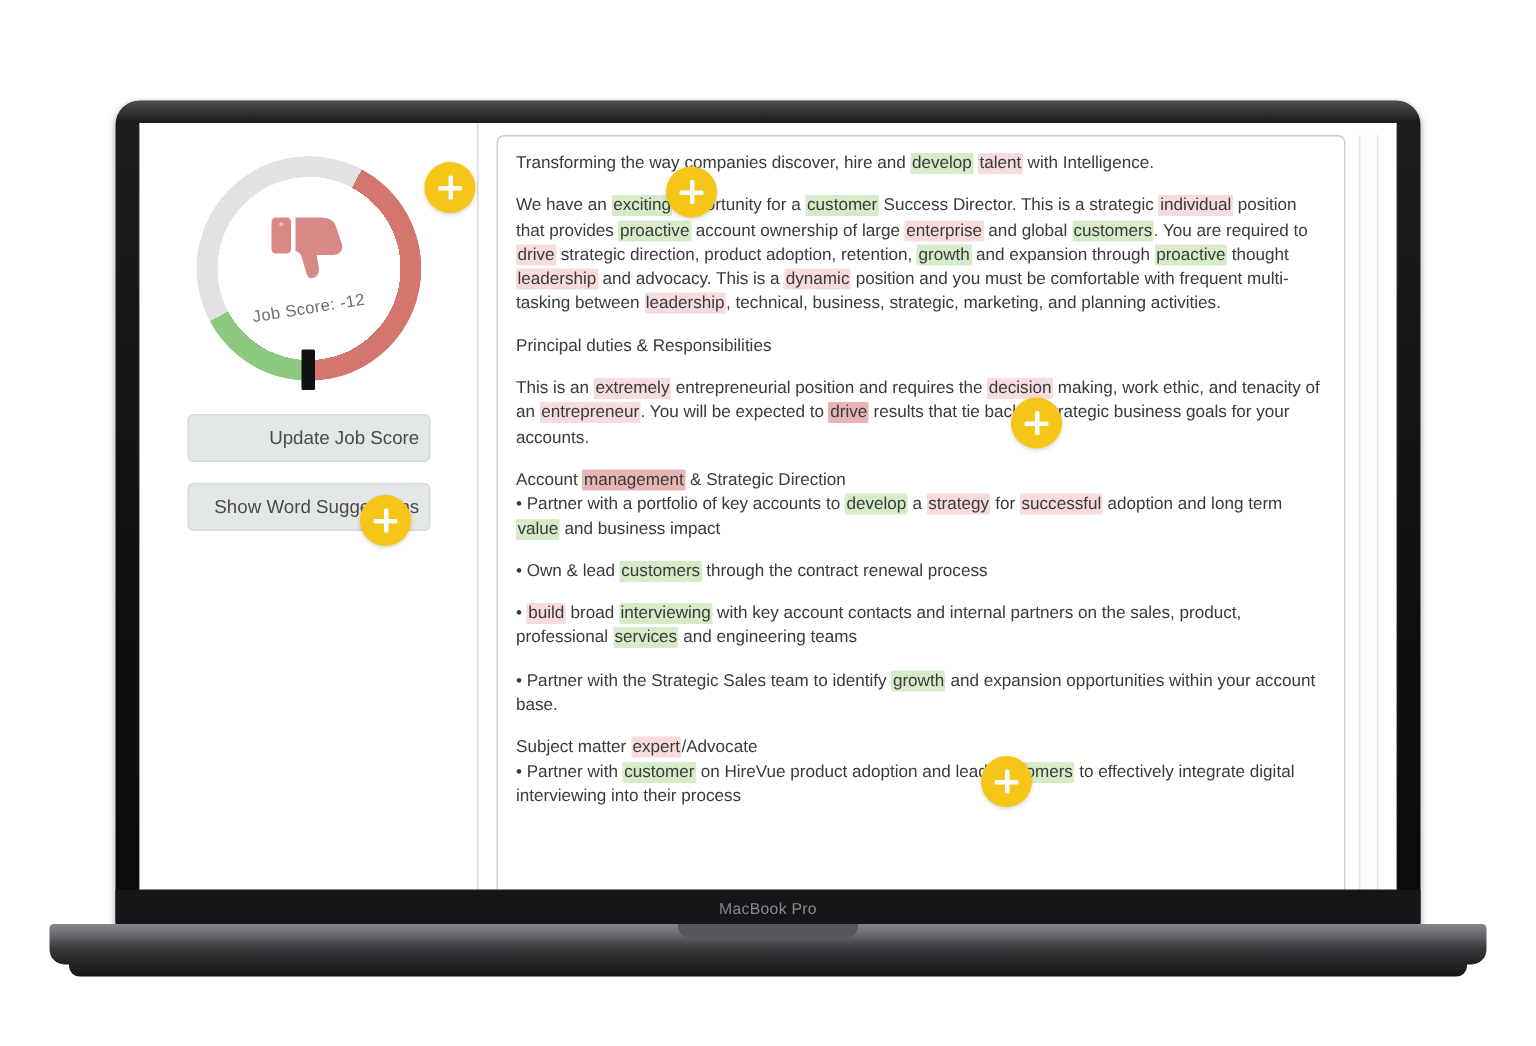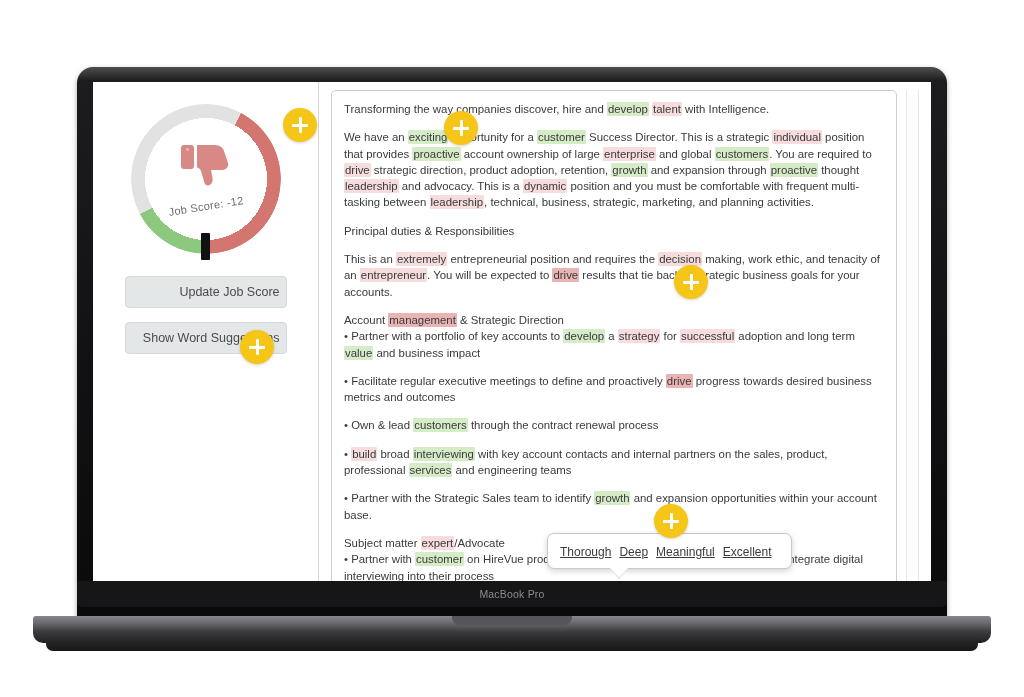--- a/index.html
+++ b/index.html
@@ -48,21 +48,21 @@
     left: 16px;
     top: 15px;
     right: 16px;
     bottom: 26px;
     background: #ffffff;
     overflow: hidden;
   }
 
   #lid-chin {
     position: absolute;
-    left: 0; right: 0; bottom: 16px;
+    left: 0; right: 0; bottom: 4px;
     height: 26px;
     border-radius: 0 0 5px 5px;
     background: #161618;
     display: flex;
     align-items: center;
     justify-content: center;
   }
   #lid-chin .brand {
     color: #8b8b90;
     font-size: 10.5px;
@@ -303,37 +303,32 @@
 
           <section id="doc-pane">
             <div id="doc-card">
               <div id="doc-body">
                   <p>Transforming the way companies discover, hire and <mark class="g">develop</mark> <mark class="r">talent</mark> with Intelligence.</p>
                   <p>We have an <mark class="g">exciting</mark> opportunity for a <mark class="g">customer</mark> Success Director. This is a strategic <mark class="r">individual</mark> position that provides <mark class="g">proactive</mark> account ownership of large <mark class="r">enterprise</mark> and global <mark class="g">customers</mark>. You are required to <mark class="r">drive</mark> strategic direction, product adoption, retention, <mark class="g">growth</mark> and expansion through <mark class="g">proactive</mark> thought <mark class="r">leadership</mark> and advocacy. This is a <mark class="r">dynamic</mark> position and you must be comfortable with frequent multi-tasking between <mark class="r">leadership</mark>, technical, business, strategic, marketing, and planning activities.</p>
                   <p>Principal duties &amp; Responsibilities</p>
                   <p>This is an <mark class="r">extremely</mark> entrepreneurial position and requires the <mark class="r">decision</mark> making, work ethic, and tenacity of an <mark class="r">entrepreneur</mark>. You will be expected to <mark class="rs">drive</mark> results that tie back to strategic business goals for your accounts.</p>
                   <p class="tight">Account <mark class="rs">management</mark> &amp; Strategic Direction</p>
                   <p>• Partner with a portfolio of key accounts to <mark class="g">develop</mark> a <mark class="r">strategy</mark> for <mark class="r">successful</mark> adoption and long term <mark class="g">value</mark> and business impact</p>
-                  <p>• Facilitate regular executive meetings to define and proactively <mark class="rs">drive</mark> progress towards desired business metrics and outcomes</p>
                   <p>• Own &amp; lead <mark class="g">customers</mark> through the contract renewal process</p>
                   <p>• <mark class="r">build</mark> broad <mark class="g">interviewing</mark> with key account contacts and internal partners on the sales, product, professional <mark class="g">services</mark> and engineering teams</p>
                   <p>• Partner with the Strategic Sales team to identify <mark class="g">growth</mark> and expansion opportunities within your account base.</p>
                   <p class="tight">Subject matter <mark class="r">expert</mark>/Advocate</p>
                   <p>• Partner with <mark class="g">customer</mark> on HireVue product adoption and lead <mark class="g">customers</mark> to effectively integrate digital interviewing into their process</p>
                 </div>
             </div>
             <div id="scroll-track"></div>
           </section>
 
         </div>
 
-        <div id="suggest-pop" style="left: 454px; top: 451px;">
-          <span class="s">Thorough</span><span class="s">Deep</span><span class="s">Meaningful</span><span class="s">Excellent</span><span class="tail-b"></span>
-          <span class="tail"></span>
-        </div>
 
         <div id="markers-layer">
             <div class="plus" style="left: 190px; top: 26px;"></div>
             <div class="plus" style="left: 351px; top: 29px;"></div>
             <div class="plus" style="left: 147px; top: 248px;"></div>
             <div class="plus" style="left: 581px; top: 183px;"></div>
             <div class="plus" style="left: 561px; top: 422px;"></div>
           </div>
 
       </div>

